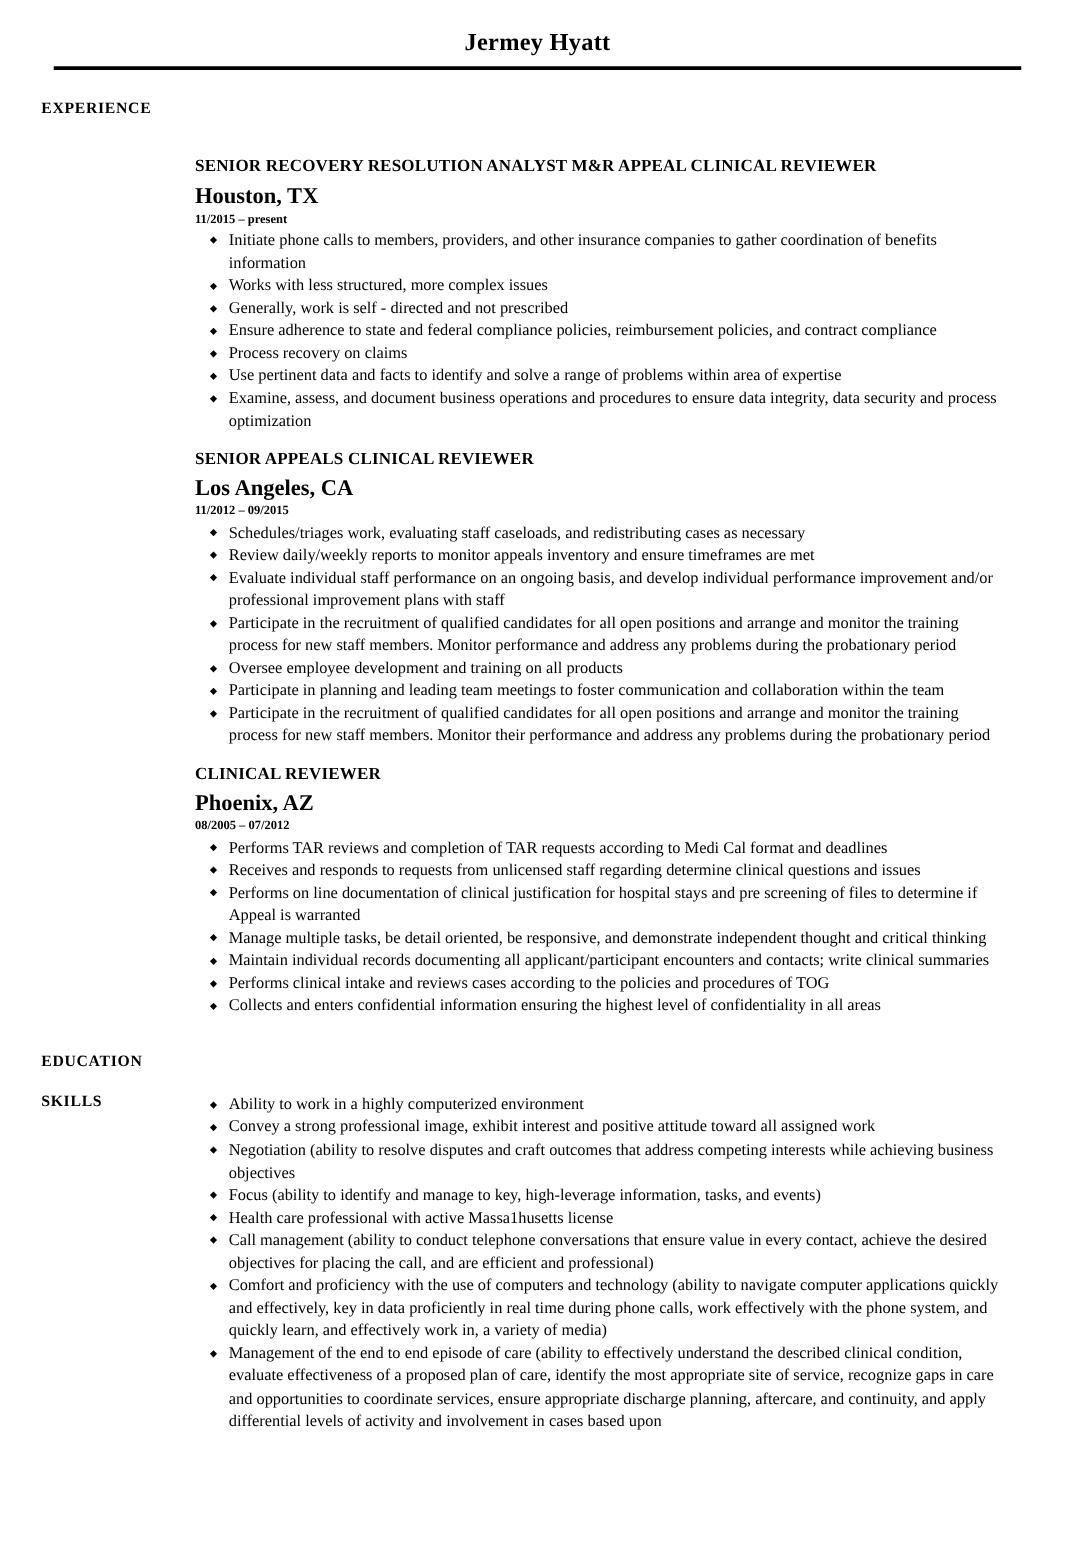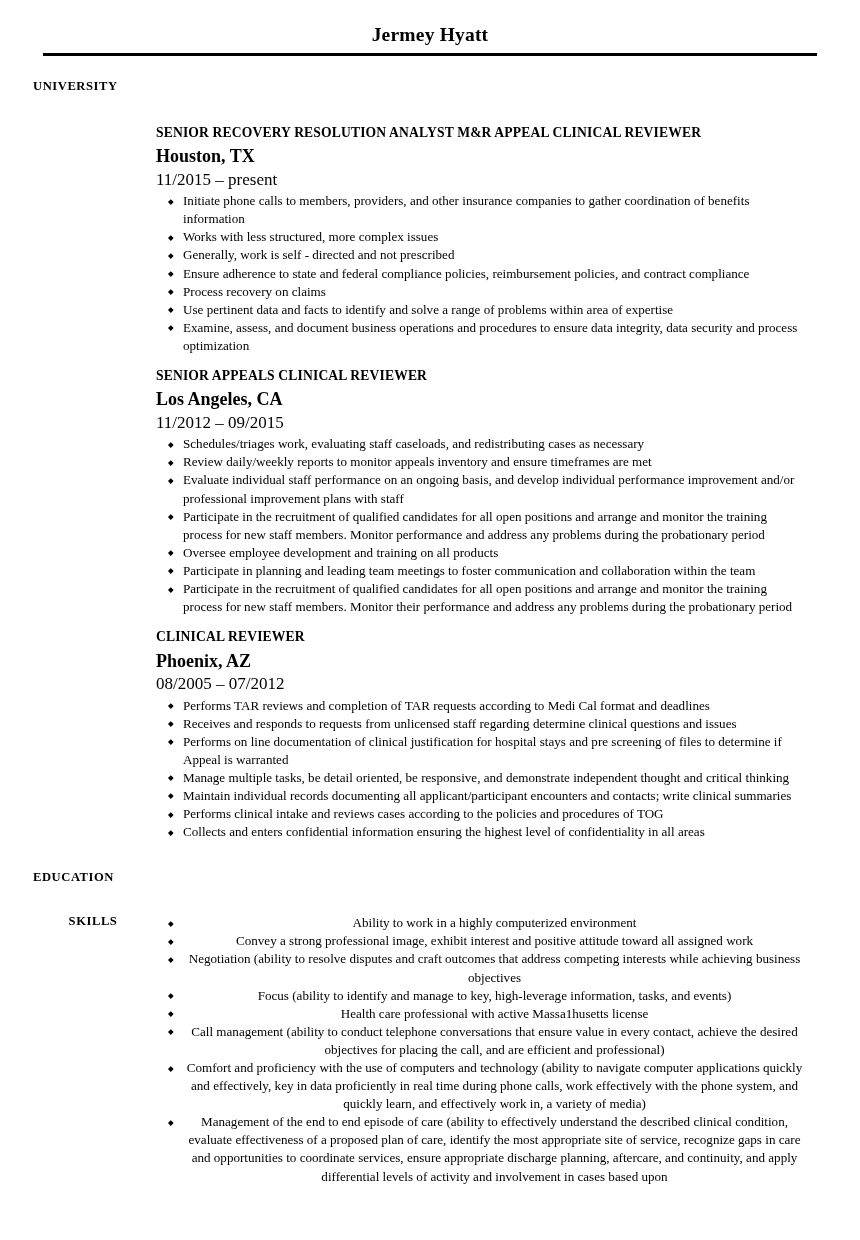--- a/index.html
+++ b/index.html
@@ -77,43 +77,43 @@
   }
 
   .section-body {
     flex: 1 1 auto;
     min-width: 0;
     padding-left: 3px;
   }
 
   #section-experience { margin-top: 22px; }
   #section-education  { margin-top: 28px; }
-  #section-skills     { margin-top: 28px; text-align: center; }
+  #section-skills     { margin-top: 16px; }
 
   
   .job { margin-bottom: 0; margin-top: 46px; }
   .job + .job { margin-top: 12px; }
 
   .job-title {
     font-size: 13.6px;
     font-weight: bold;
     letter-spacing: 0.15px;
     line-height: 1.28;
   }
 
   .job-location {
     font-size: 18px;
     font-weight: bold;
     line-height: 1.35;
     margin-top: 3px;
   }
 
   .job-dates {
-    font-size: 17px;
-    font-weight: normal;
+    font-size: 10px;
+    font-weight: bold;
     line-height: 1.33;
   }
 
   
   ul.bullets {
     list-style: none;
     margin: 1px 0 0 0;
     padding: 0;
   }
 
@@ -162,21 +162,21 @@
 <body>
 
 <div class="page">
 
   <div class="header">
     <div class="resume-name">Jermey Hyatt</div>
     <div class="header-rule"></div>
   </div>
 
   <div class="section" id="section-experience">
-    <div class="section-label">UNIVERSITY</div>
+    <div class="section-label">EXPERIENCE</div>
     <div class="section-body">
 
       <div class="job">
         <div class="job-title">SENIOR RECOVERY RESOLUTION ANALYST M&amp;R APPEAL CLINICAL REVIEWER</div>
         <div class="job-location">Houston, TX</div>
         <div class="job-dates">11/2015 – present</div>
         <ul class="bullets">
           <li>Initiate phone calls to members, providers, and other insurance companies to gather coordination of benefits information</li>
           <li>Works with less structured, more complex issues</li>
           <li>Generally, work is self - directed and not prescribed</li>

